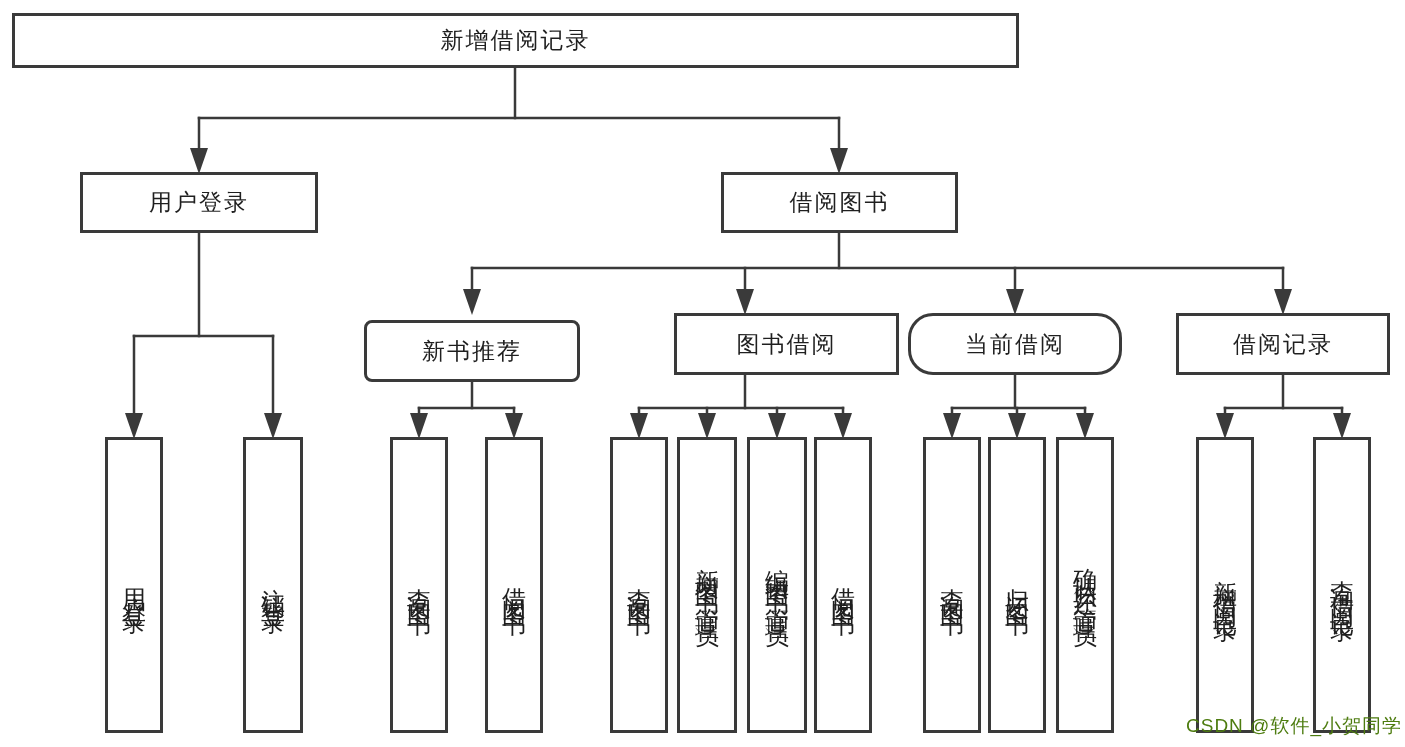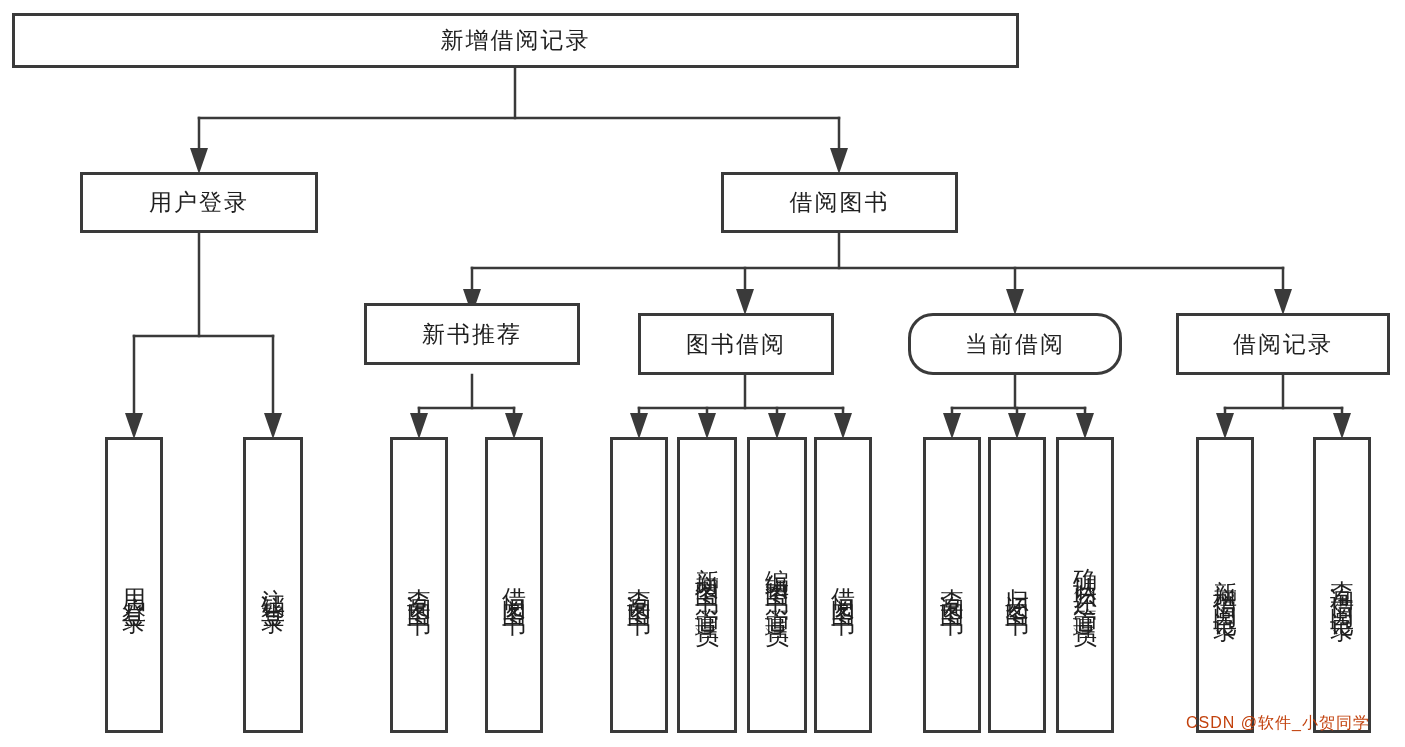--- a/index.html
+++ b/index.html
@@ -15,34 +15,34 @@
   }
   .h-box{font-size:23px;letter-spacing:2px;white-space:nowrap;}
   .v-box{
     writing-mode:vertical-rl;text-orientation:mixed;
     font-size:24px;letter-spacing:8px;line-height:1;
   }
   
   #root   {left:12px;  top:13px;  width:1007px;height:55px;}
   #n-user {left:80px;  top:172px; width:238px; height:61px;}
   #n-mgmt {left:721px; top:172px; width:237px; height:61px;}
-  #n-l3-0 {left:364px; top:303px; width:216px; height:62px;}
-  #n-l3-1 {left:638px; top:313px; width:196px; height:62px;}
+  #n-l3-0 {left:364px; top:320px; width:216px; height:62px;border-radius:8px;}
+  #n-l3-1 {left:674px; top:313px; width:225px; height:62px;}
   #n-l3-2 {left:908px; top:313px; width:214px; height:62px;border-radius:25px;}
   #n-l3-3 {left:1176px;top:313px; width:214px; height:62px;}
   .leaf   {top:437px;height:296px;width:58px;}
   #lf-0-0{left:105px;} #lf-0-1{left:243px;width:60px;}
   #lf-1-0{left:390px;} #lf-1-1{left:485px;}
   #lf-2-0{left:610px;} #lf-2-1{left:677px;width:60px;}
   #lf-2-2{left:747px;width:60px;} #lf-2-3{left:814px;}
   #lf-3-0{left:923px;} #lf-3-1{left:988px;} #lf-3-2{left:1056px;}
   #lf-4-0{left:1196px;} #lf-4-1{left:1313px;}
   .watermark{
     position:absolute;left:1186px;top:713px;z-index:5;
-    font-size:16px;color:#c2410c;letter-spacing:1px;white-space:nowrap;
+    font-size:19px;color:#4d7c0f;letter-spacing:1px;white-space:nowrap;
   }
   line{stroke:#3a3a3a;stroke-width:2.5;stroke-linecap:square;}
   polygon{fill:#3a3a3a;}
 </style>
 </head>
 <body>
 
 <div class="canvas">
 
   <svg class="connectors" viewBox="0 0 1405 747" xmlns="http://www.w3.org/2000/svg">

